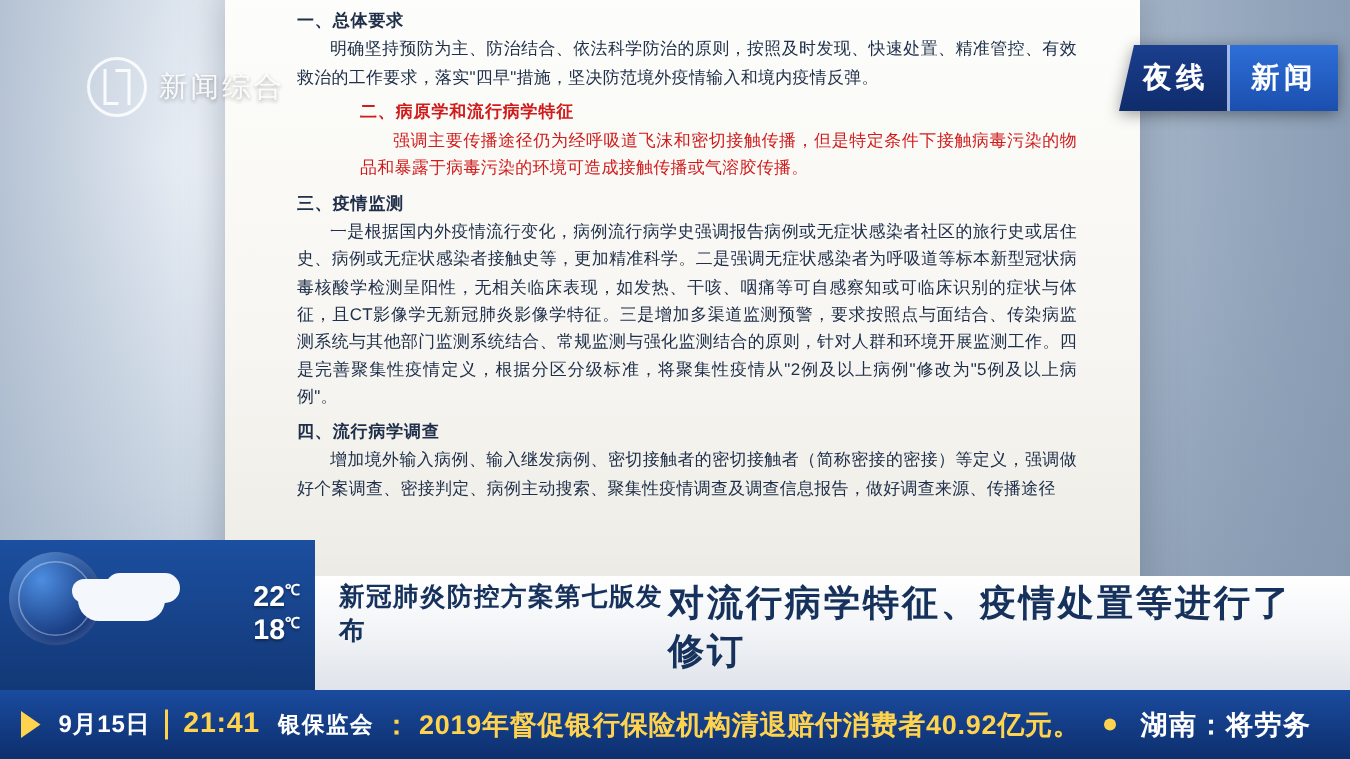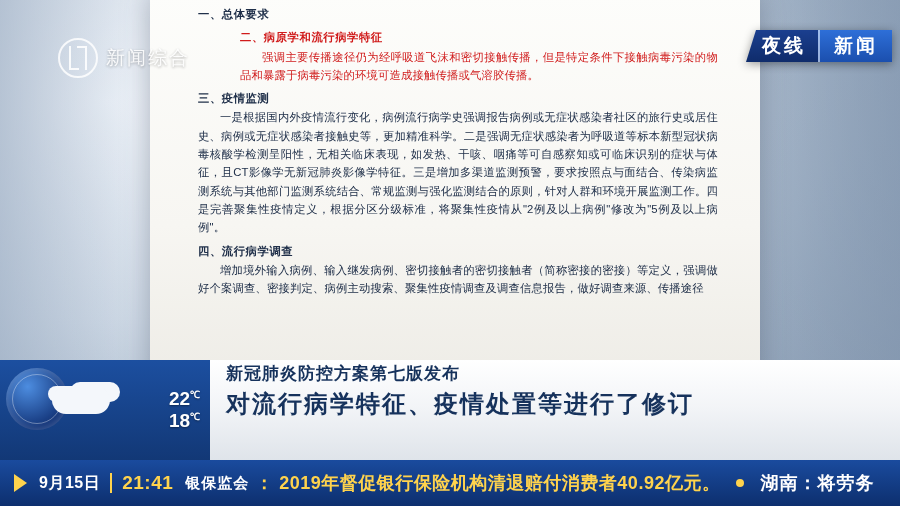--- a/index.html
+++ b/index.html
@@ -119,21 +119,21 @@
     font-family: Liberation Mono, monospace;
   }
 
   
   .program-badge {
     position: absolute;
     right: 8px;
     top: 30px;
     display: flex;
     align-items: stretch;
-    height: 32px;
+    height: 44px;
     filter: drop-shadow(0 2px 5px rgba(0,0,0,0.4));
   }
   .pb-left {
     background: linear-gradient(180deg, #1b3f8f, #0f2c6b);
     color: #fff;
     font-size: 19px;
     font-weight: bold;
     letter-spacing: 3px;
     padding: 0 12px 0 16px;
     display: flex;
@@ -218,24 +218,25 @@
   .temp-row {
     font-size: 19px;
     font-weight: bold;
     text-shadow: 0 1px 2px rgba(0,0,0,0.4);
   }
   .temp-row sup { font-size: 10px; }
   .headline {
     flex: 1;
     background: linear-gradient(180deg, #ffffff 0%, #f2f4f7 48%, #dfe4ea 100%);
     display: flex;
-    flex-direction: column;
-    justify-content: flex-start;
+    flex-direction: row;
+    justify-content: space-between;
     padding: 2px 16px 4px 16px;
     position: relative;
+    margin-top: 24px;
   }
   .headline-main {
     color: #16325c;
     font-size: 17px;
     font-weight: bold;
     letter-spacing: 1px;
     margin-bottom: 3px;
   }
   .headline-sub {
     color: #16325c;
@@ -329,20 +330,21 @@
 
   <div class="bg"></div>
   <div class="bg-sheen"></div>
   <div class="bg-vert"></div>
   <div class="bg-vert right"></div>
 
   <div class="doc">
     <div class="doc-inner">
 
       <p class="head">一、总体要求</p>
+      <p class="indent">明确坚持预防为主、防治结合、依法科学防治的原则，按照及时发现、快速处置、精准管控、有效救治的工作要求，落实"四早"措施，坚决防范境外疫情输入和境内疫情反弹。</p>
 
       <p class="head red">二、病原学和流行病学特征</p>
       <p class="indent red">强调主要传播途径仍为经呼吸道飞沫和密切接触传播，但是特定条件下接触病毒污染的物品和暴露于病毒污染的环境可造成接触传播或气溶胶传播。</p>
 
       <p class="head">三、疫情监测</p>
       <p class="indent">一是根据国内外疫情流行变化，病例流行病学史强调报告病例或无症状感染者社区的旅行史或居住史、病例或无症状感染者接触史等，更加精准科学。二是强调无症状感染者为呼吸道等标本新型冠状病毒核酸学检测呈阳性，无相关临床表现，如发热、干咳、咽痛等可自感察知或可临床识别的症状与体征，且CT影像学无新冠肺炎影像学特征。三是增加多渠道监测预警，要求按照点与面结合、传染病监测系统与其他部门监测系统结合、常规监测与强化监测结合的原则，针对人群和环境开展监测工作。四是完善聚集性疫情定义，根据分区分级标准，将聚集性疫情从"2例及以上病例"修改为"5例及以上病例"。</p>
 
       <p class="head">四、流行病学调查</p>
       <p class="indent">增加境外输入病例、输入继发病例、密切接触者的密切接触者（简称密接的密接）等定义，强调做好个案调查、密接判定、病例主动搜索、聚集性疫情调查及调查信息报告，做好调查来源、传播途径</p>
 

